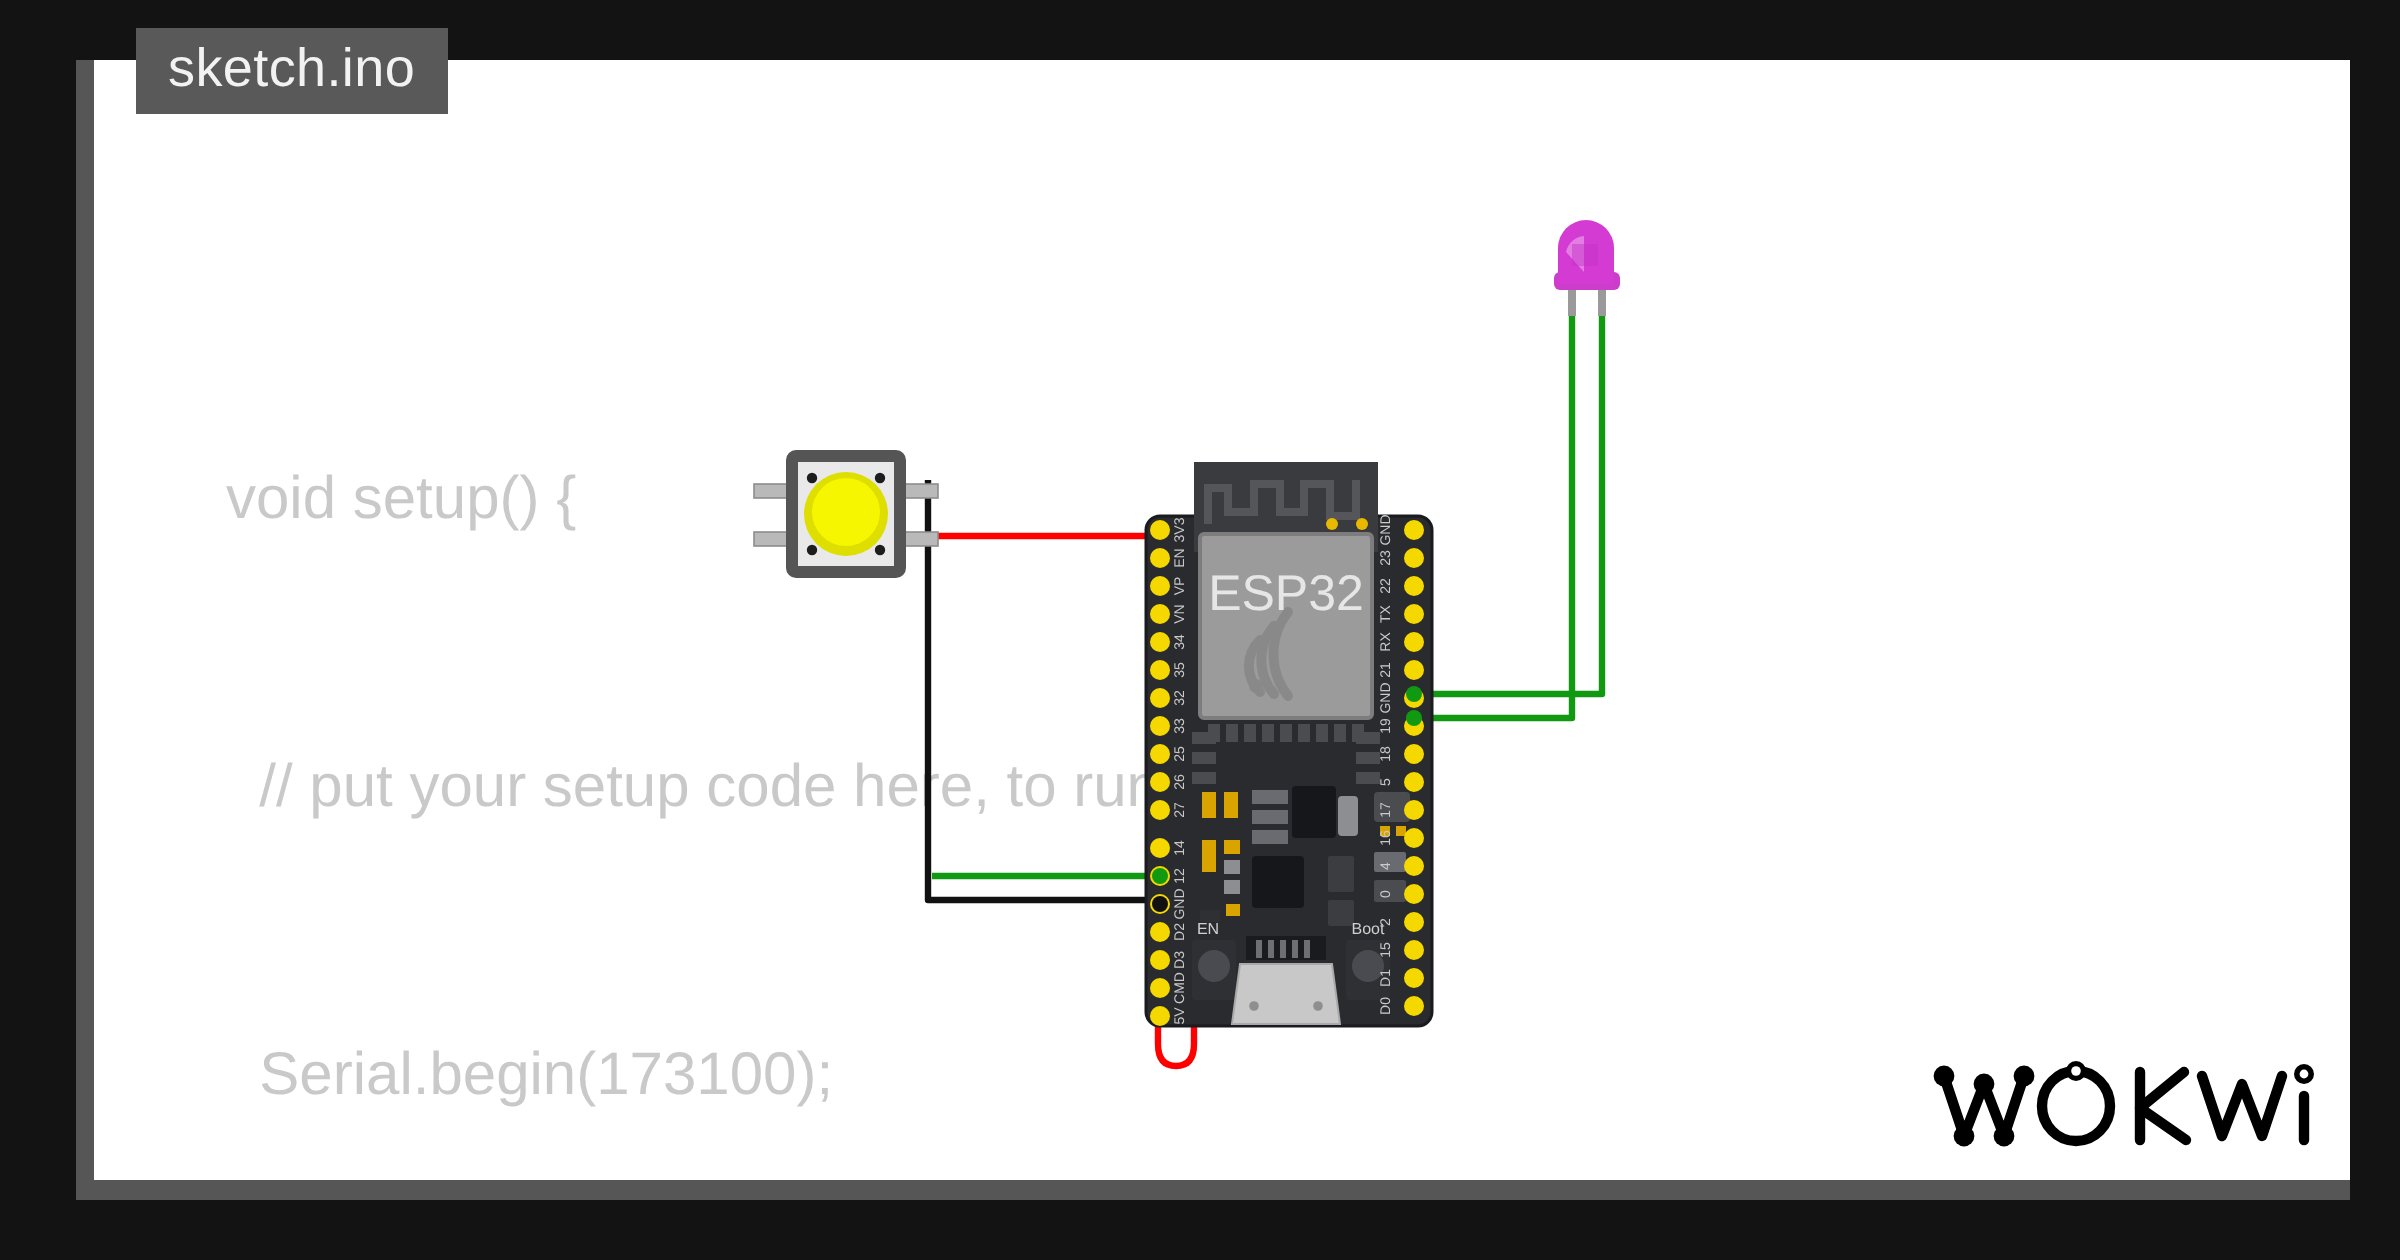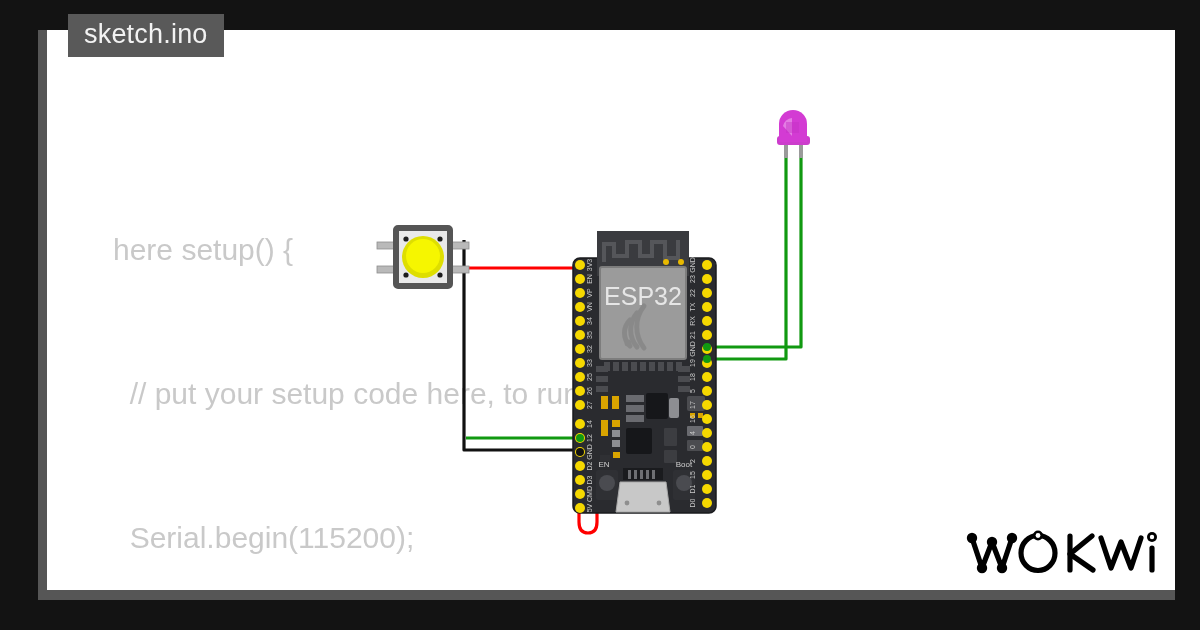--- a/index.html
+++ b/index.html
@@ -56,23 +56,23 @@
 </style>
 </head>
 <body>
 
 <div id="stage">
 
   <div class="frame-gray"></div>
 
   <div class="panel-white">
     <div class="code">
-      <span class="ln">here setup() {</span>
+      <span class="ln">void setup() {</span>
       <span class="ln">  // put your setup code here, to run once:</span>
-      <span class="ln">  Serial.begin(115200);</span>
+      <span class="ln">  Serial.begin(173100);</span>
       
       
       
       
       
       
       
       
     </div>
   </div>

